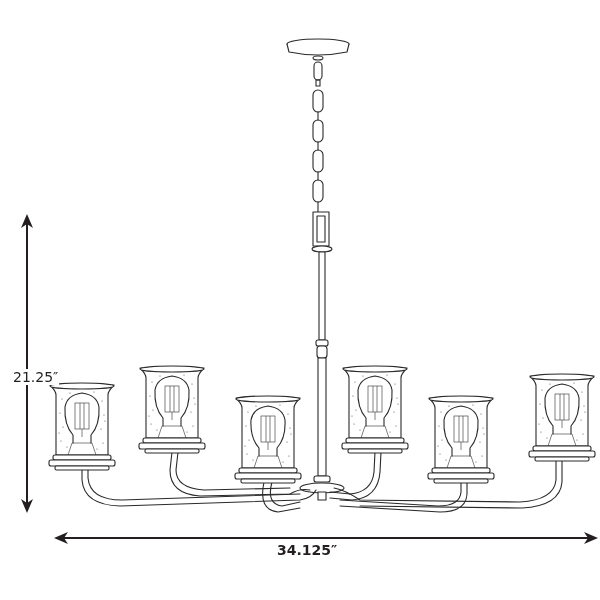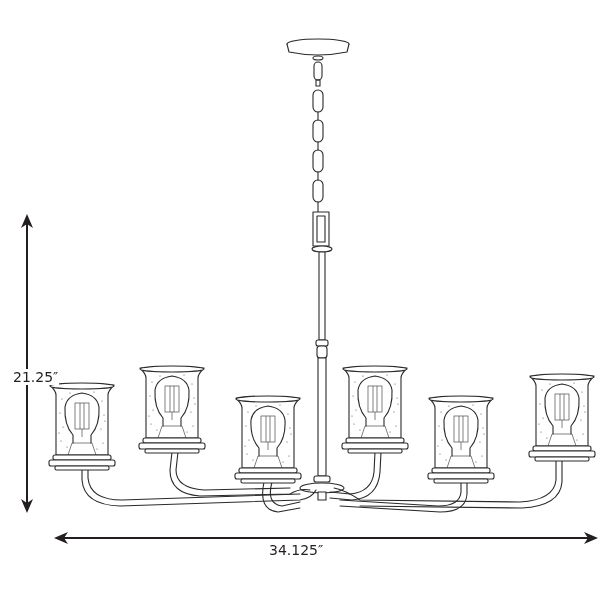--- a/index.html
+++ b/index.html
@@ -4,21 +4,21 @@
 <style>
   html, body { margin: 0; padding: 0; background: #ffffff; }
   body { width: 600px; height: 600px; overflow: hidden; position: relative; font-family: "DejaVu Sans", sans-serif; }
   #stage { position: absolute; left: 0; top: 0; width: 600px; height: 600px; }
   .dim-label {
     position: absolute; background: #ffffff; color: #231f20;
     font-family: "DejaVu Sans", sans-serif; font-size: 14px; line-height: 16px;
     padding: 0 1px; white-space: nowrap;
   }
   #height-label { left: 12px; top: 369px; }
-  #width-label { left: 268px; top: 542px; }
+  #width-label { left: 276px; top: 542px; font-weight: bold; }
   svg .ln { fill: #ffffff; stroke: #2a2a2a; stroke-width: 1.1; stroke-linejoin: round; stroke-linecap: round; }
   svg .lnn { fill: none; stroke: #2a2a2a; stroke-width: 1.1; stroke-linejoin: round; stroke-linecap: round; }
   svg .thin { fill: none; stroke: #4a4a4a; stroke-width: 0.7; }
   svg .dot { fill: #555555; }
   svg .arrow { stroke: #231f20; stroke-width: 2; fill: none; }
   svg .arrowhead { fill: #231f20; }
 </style>
 </head>
 <body>
 

